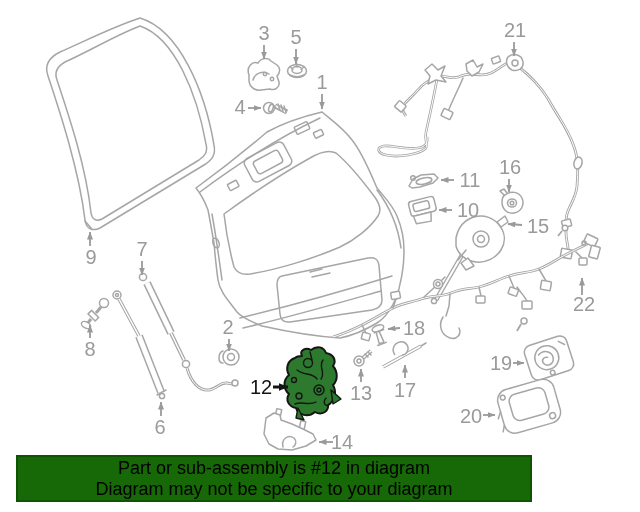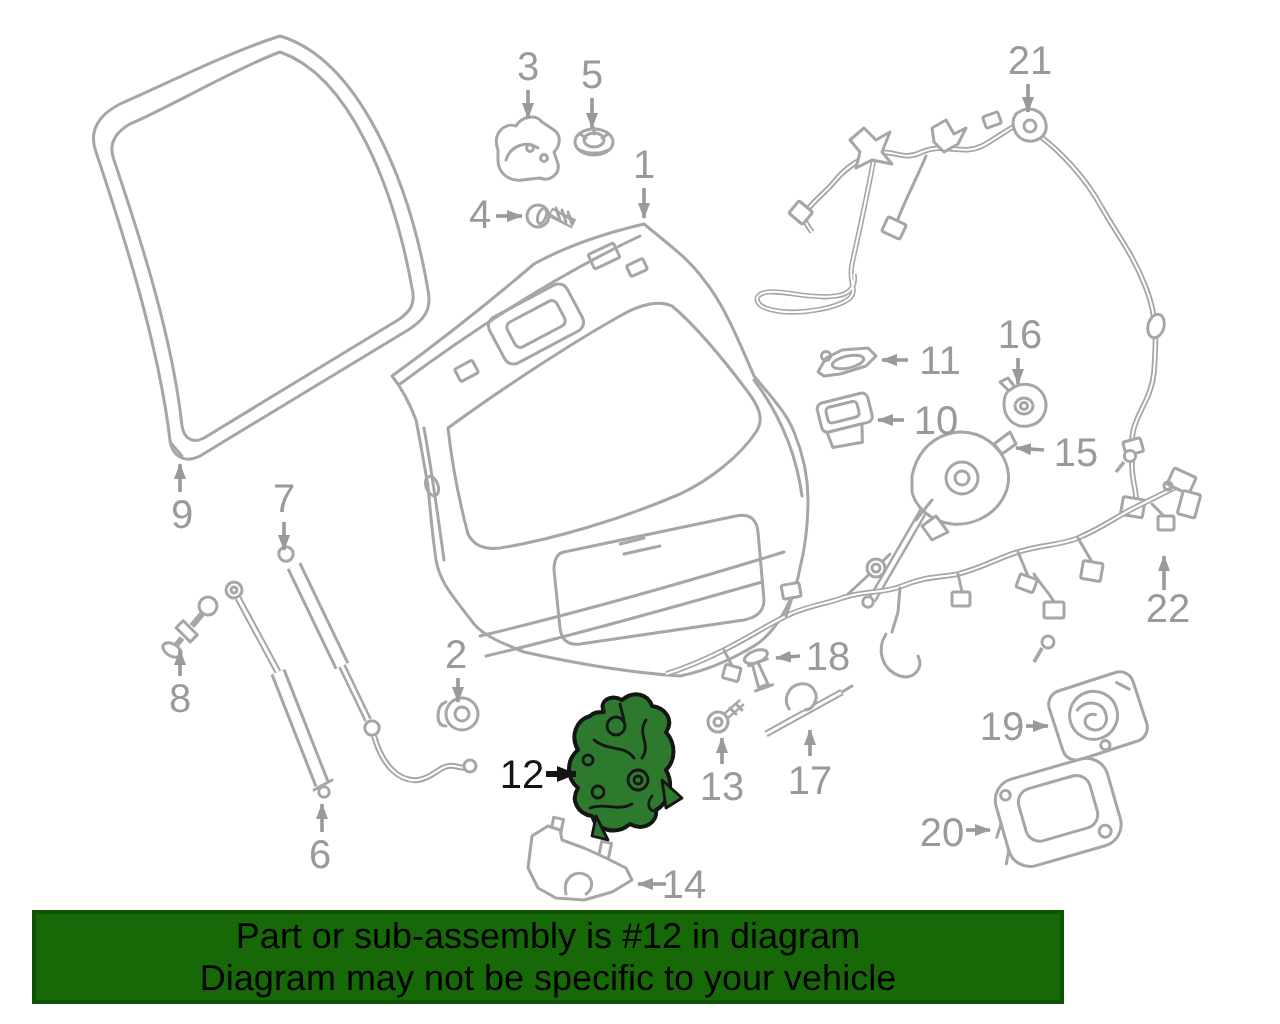--- a/index.html
+++ b/index.html
@@ -308,15 +308,15 @@
         <text x="471" y="423" class="part-label">20</text>
         <line x1="514" y1="42" x2="514" y2="56" class="leader" marker-end="url(#ah-gray)"></line>
         <text x="515" y="37" class="part-label">21</text>
         <line x1="582" y1="295" x2="582" y2="278" class="leader" marker-end="url(#ah-gray)"></line>
         <text x="584" y="311" class="part-label">22</text>
       </g>
 </svg>
 
 <div class="banner" style="background: rgb(22, 105, 6); border: 2px solid rgb(14, 84, 3); color: rgb(0, 0, 0);">
   <span>Part or sub-assembly is #12 in diagram</span>
-  <span>Diagram may not be specific to your vehicle</span>
+  <span>Diagram may not be specific to your diagram</span>
 </div>
 </div>
 
 </body></html>

